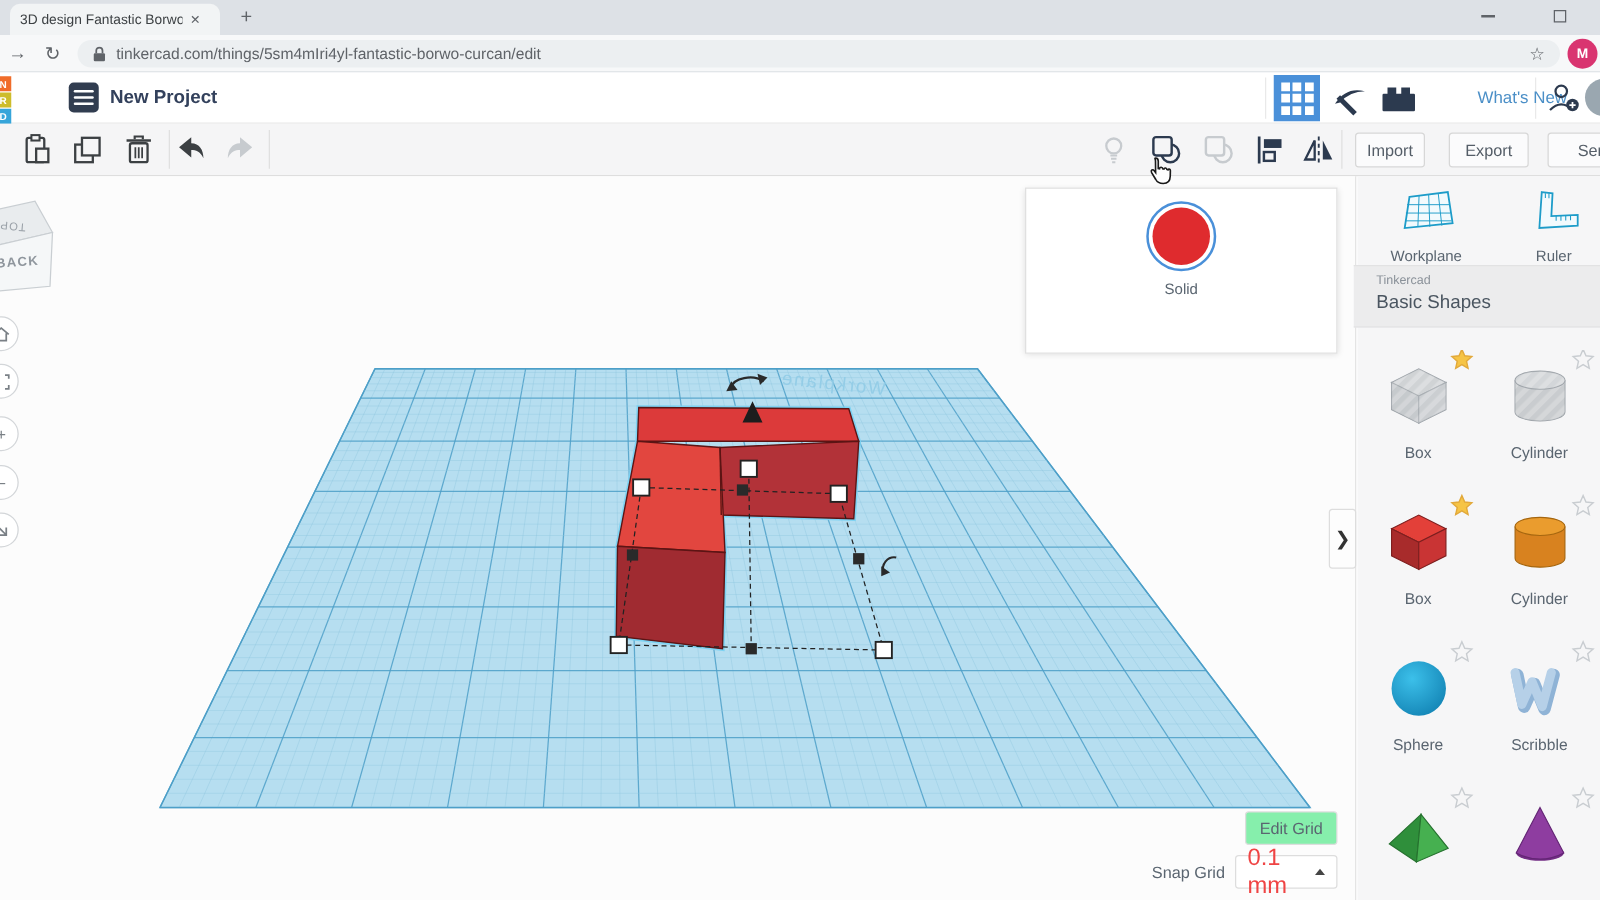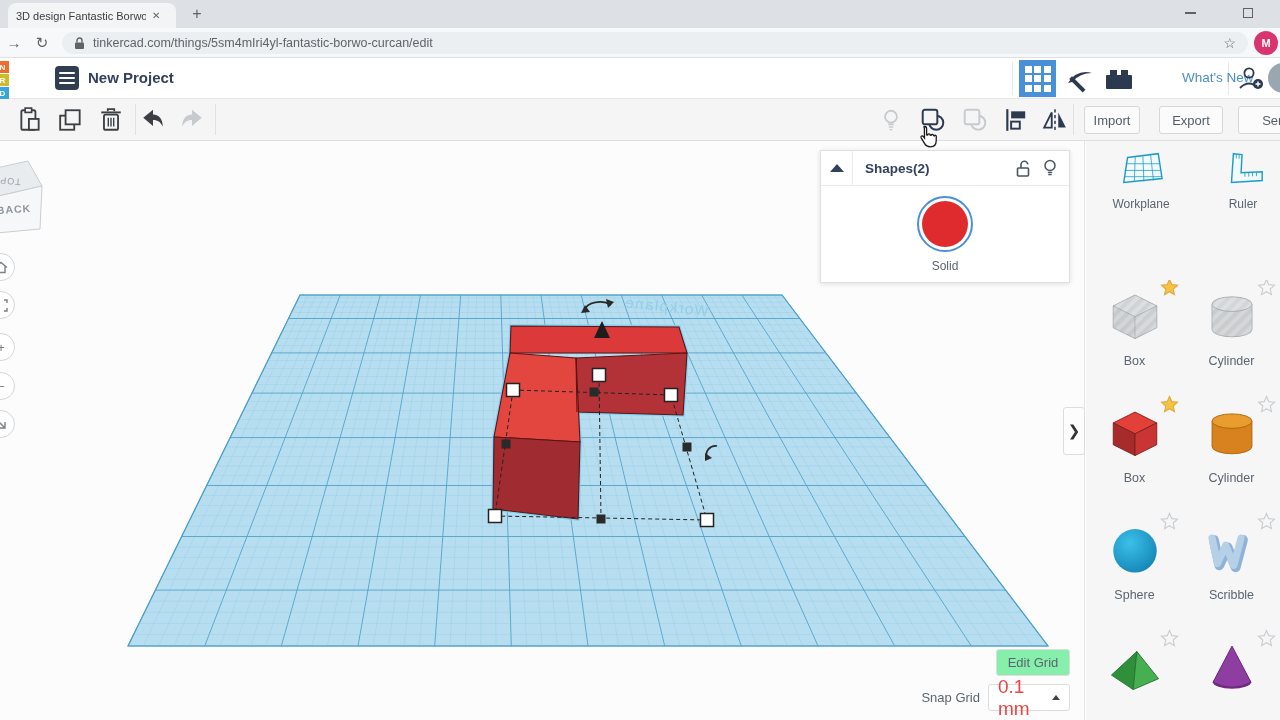--- a/index.html
+++ b/index.html
@@ -421,34 +421,20 @@
 <div class="nav-circle" style="top:372px">−</div>
 <div class="nav-circle" style="top:410px">
   <svg width="13" height="13" viewBox="0 0 13 13">
       <path d="M2,2 L10,10 M10,4 v6 h-6" fill="none" stroke="#7a8086" stroke-width="1.4"></path>
     </svg>
 </div>
 
 <div id="collapse-chevron">❯</div>
 
 <div id="shapes-panel">
-  <div id="sp-header">
-    <div id="sp-collapse">
-        <i></i>
-      </div>
-    <div id="sp-title">Shapes(2)</div>
-    <svg class="sp-hic" width="15" height="17" viewBox="0 0 15 17">
-      <rect x="1.5" y="8" width="11" height="8" rx="1" fill="none" stroke="#4a5560" stroke-width="1.6"></rect>
-      <path d="M5,8 V5 a3.4,3.4 0 0 1 6.8,-0.6" fill="none" stroke="#4a5560" stroke-width="1.6"></path>
-    </svg>
-    <svg class="sp-hic" width="14" height="19" viewBox="0 0 14 19">
-      <circle cx="7" cy="6.5" r="5" fill="none" stroke="#4a5560" stroke-width="1.5"></circle>
-      <path d="M4.8,13.5 h4.4 M5.3,15.7 h3.4" stroke="#4a5560" stroke-width="1.3"></path>
-    </svg>
-  </div>
   <div id="sp-body">
     <div class="swatch-wrap">
       <div id="solid-ring">
           <div id="solid-circle"></div>
         </div>
       <div class="swatch-label">Solid</div>
     </div>
   </div>
 </div>
 
@@ -459,20 +445,24 @@
       <path d="M18,7 L17,33 M26,6 L27,33 M34,5 L37,32 M8,14.5 H43 M7,21.5 H44 M6.5,28 H45" stroke="#1d9cc9" stroke-width="0.8"></path>
     </svg>
     <div class="lbl">Workplane</div>
   </div>
   <div class="side-tool" style="left:112px">
     <svg width="46" height="40" viewBox="0 0 48 40">
       <path d="M14,4 L23,5 L22,24 L44,23 L44,32 L12,34 Z" fill="#f2fafd" stroke="#1d9cc9" stroke-width="1.5"></path>
       <path d="M17,5 v4 M20,5.2 v4 M26,24 v4 M30,24 v4 M34,23.7 v4 M38,23.5 v4" stroke="#1d9cc9" stroke-width="0.9"></path>
     </svg>
     <div class="lbl">Ruler</div>
+  </div>
+  <div id="category-box">
+    <div id="category-kicker">Tinkercad</div>
+    <div id="category-title">Basic Shapes</div>
   </div>
   <div id="gallery">
       <div class="shape-item"><span class="star"><svg width="19" height="19" viewBox="0 0 20 20">
             <path d="M10 1.5 L12.4 7 L18.4 7.6 L13.9 11.6 L15.2 17.5 L10 14.4 L4.8 17.5 L6.1 11.6 L1.6 7.6 L7.6 7 Z" fill="#f6c445" stroke="#e2a93b" stroke-width="1.2"></path>
           </svg></span><svg width="58" height="58" viewBox="0 0 64 64">
           <polygon points="8,22 32,10 56,22 32,34" fill="#e2e4e6" stroke="#9aa0a6" stroke-width="1"></polygon>
           <polygon points="8,22 32,34 32,58 8,46" fill="#cfd2d5" stroke="#9aa0a6" stroke-width="1"></polygon>
           <polygon points="56,22 56,46 32,58 32,34" fill="#d8dbde" stroke="#9aa0a6" stroke-width="1"></polygon>
           <g opacity="0.5" fill="url(#stripes)">
             <polygon points="8,22 32,10 56,22 32,34" fill="url(#stripes)" stroke="none" stroke-width="1"></polygon>

